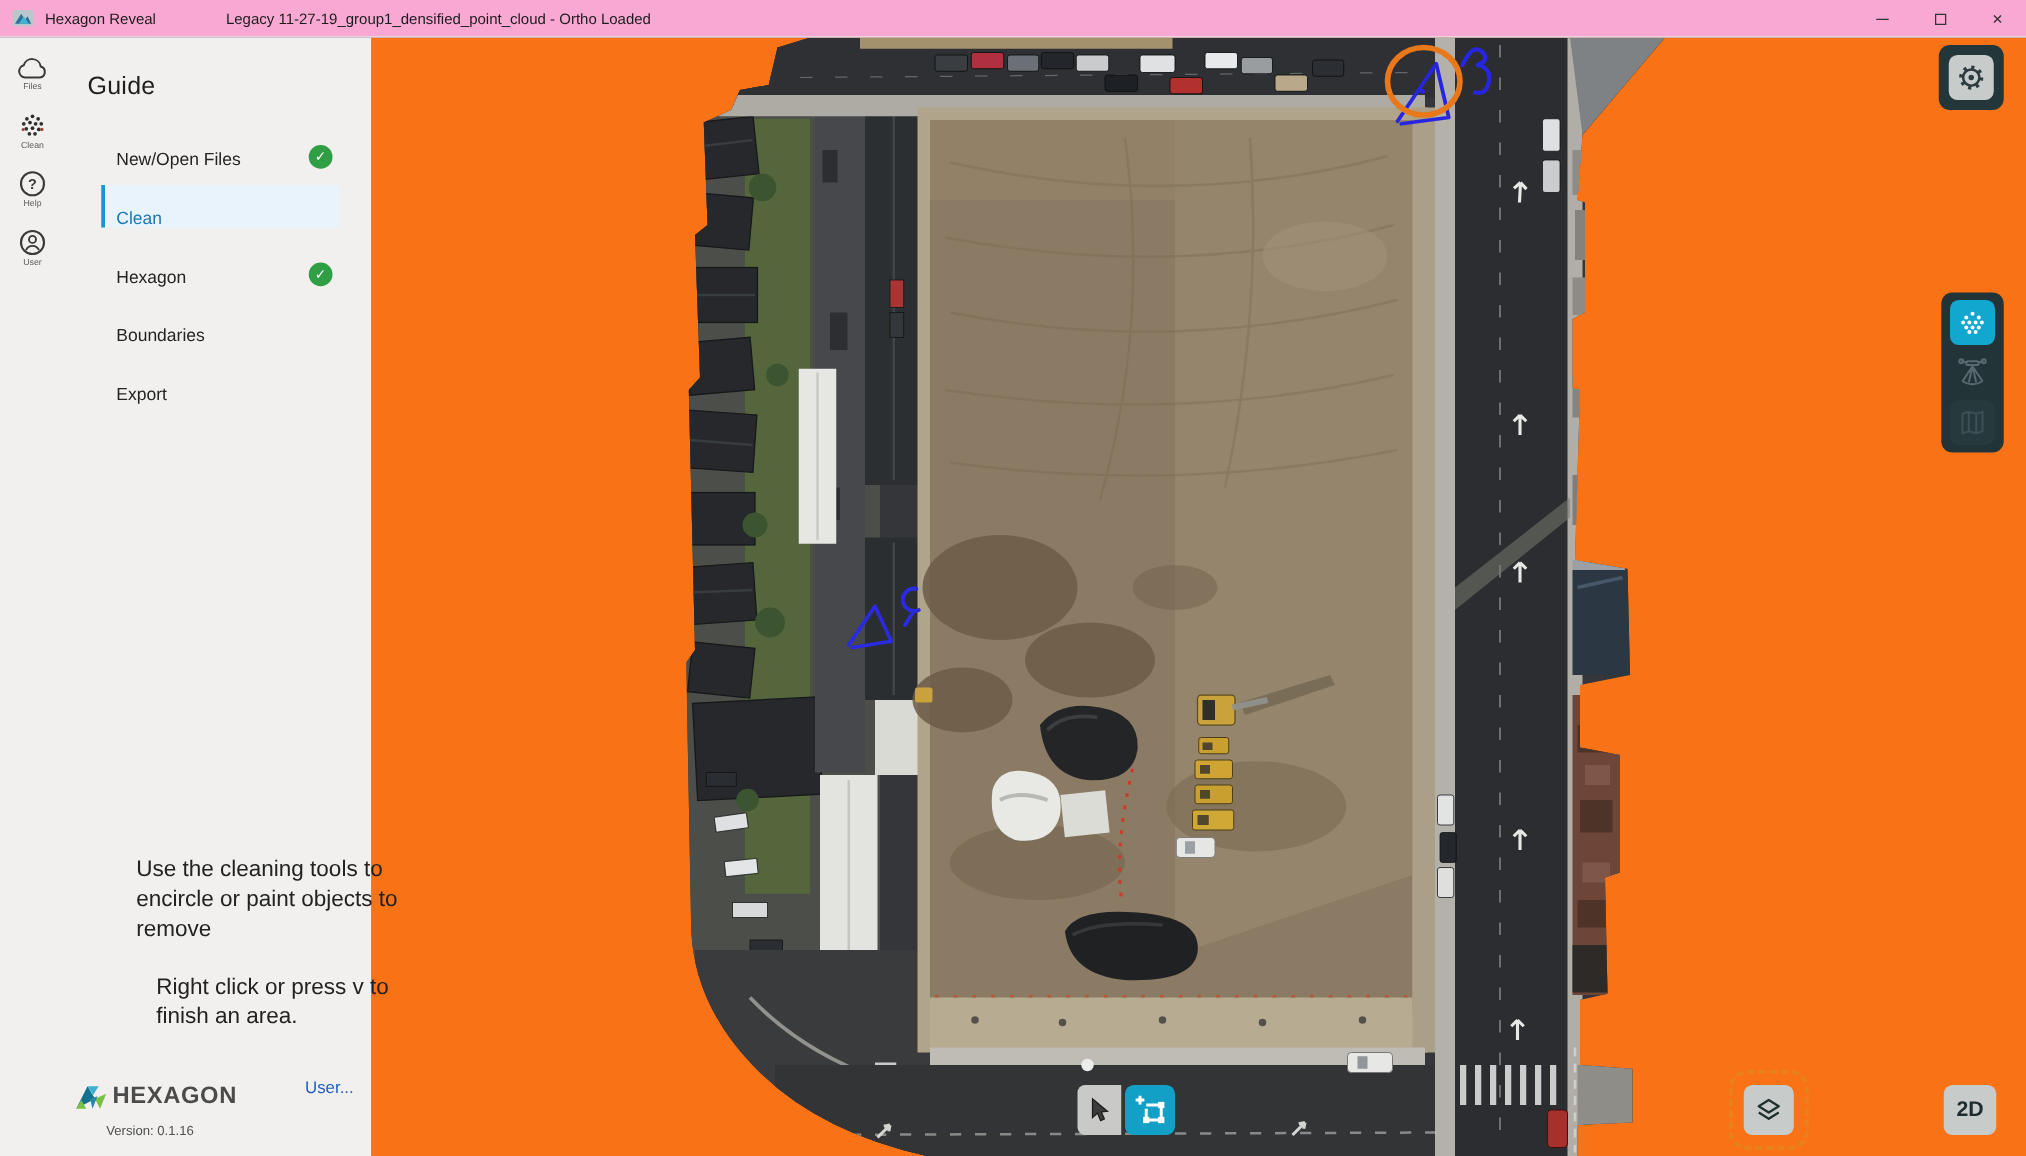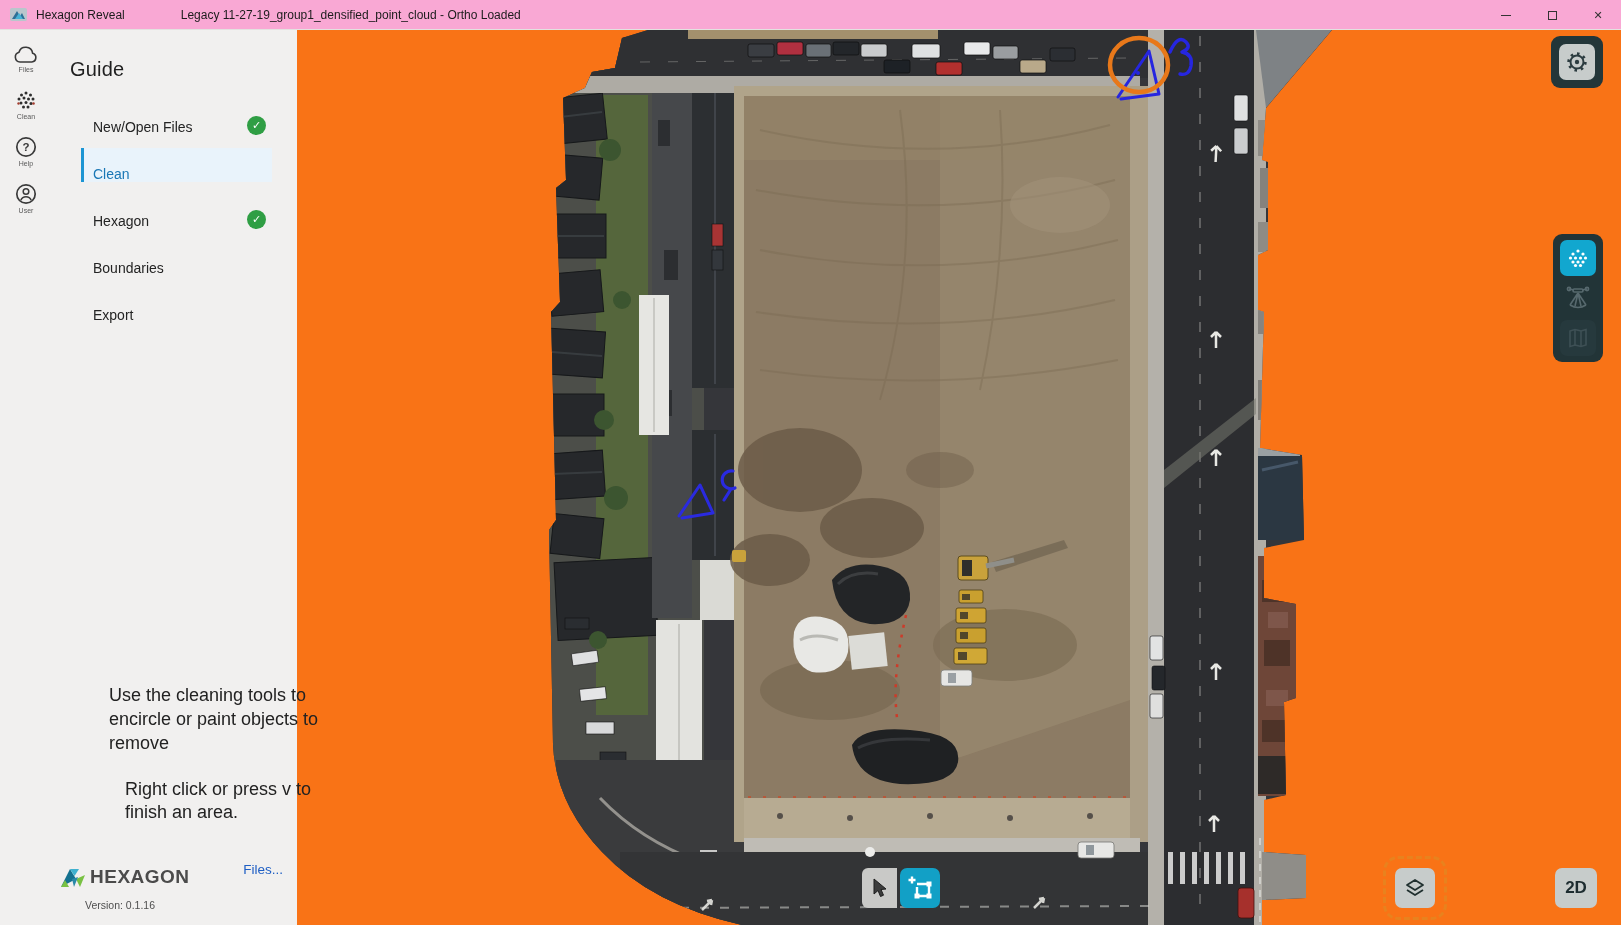--- a/index.html
+++ b/index.html
@@ -150,21 +150,21 @@
   <div class="brandrow">
     <svg width="26" height="24" viewBox="0 0 26 24">
       <path d="M1 22 L10 4 L16 14 Z" fill="#14718f"></path>
       <path d="M10 4 L19 4 L14.5 11 Z" fill="#3fb1cf"></path>
       <path d="M1 22 L9 22 L5 15 Z" fill="#79c143"></path>
       <path d="M16 14 L25 10 L20 22 Z" fill="#79c143"></path>
       <path d="M12 14 L18 12 L14 22 Z" fill="#2a89a8"></path>
     </svg>
     <span class="brandname">HEXAGON</span>
   </div>
-  <span class="morelink" style="bottom:48px;">Files...</span>
+  <span class="morelink" style="bottom:48px;">User...</span>
   <span class="version">Version: 0.1.16</span>
 </div>
 
 <div class="viewport">
 
   <svg class="map" width="1324" height="895" viewBox="297 30 1324 895">
     <defs>
       <clipPath id="photoClip">
         <path d="M648,30 L1332,30 L1266,108 L1262,160 L1268,162 L1268,250 L1258,255 L1258,310 L1264,312 L1260,448 L1302,455 L1304,540 L1264,548 L1264,598 L1296,604 L1296,698 L1284,702 L1286,795 L1264,800 L1264,852 L1306,855 L1306,898 L1262,900 L1262,925 L742,925 Q652,905 602,852 Q556,804 553,745 L549,530 L556,520 L551,312 L560,302 L556,188 L566,180 L563,98 L585,88 L592,72 L615,68 L622,38 Z"></path>
       </clipPath>

